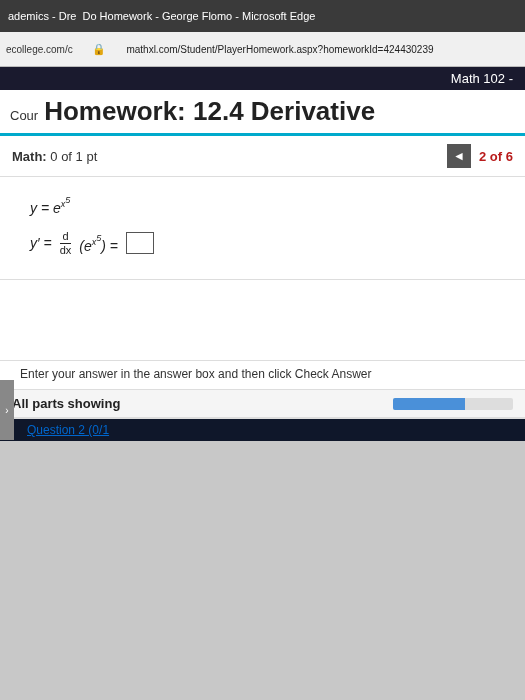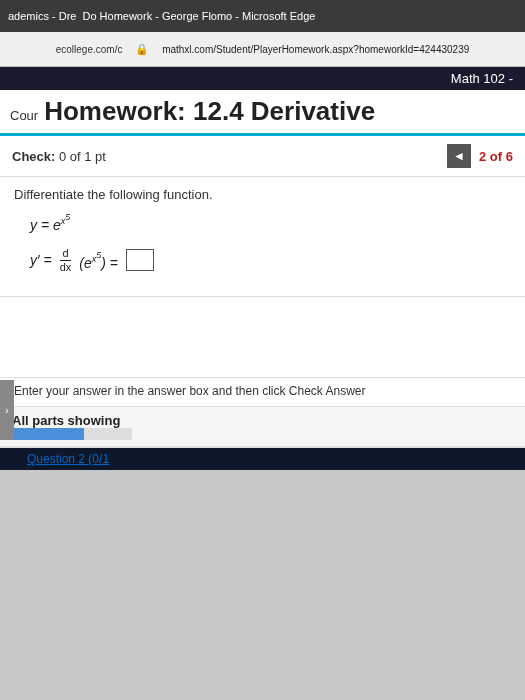--- a/index.html
+++ b/index.html
@@ -20,26 +20,25 @@
       display: flex;
       align-items: center;
       gap: 6px;
       height: 32px;
     }
     .browser-addressbar {
       background: #f0f0f0;
       border-bottom: 1px solid #bbb;
       display: flex;
       align-items: center;
-      gap: 13px;
+      gap: 20px;
       padding: 17px 6px;
       height: 28px;
       font-size: 10px;
       color: #333;
-      justify-content: center;
     }
     .lock-icon {
       color: #555;
       font-size: 11px;
     }
     .url-text {
       font-size: 10px;
       color: #222;
     }
 
@@ -194,37 +193,36 @@
     }
 
     
     .spacer {
       height: 80px;
       background: #fff;
     }
 
     
     .enter-instruction {
-      padding: 6px 14px 8px 14px;
+      padding: 6px 14px 8px 20px;
       font-size: 12px;
       color: #333;
       border-top: 1px solid #ddd;
       background: #fff;
     }
 
     
     .parts-bar {
       display: flex;
-      align-items: flex-start;
+      align-items: center;
       justify-content: space-between;
       padding: 6px 12px;
       background: #f5f5f5;
       border-top: 1px solid #ddd;
       border-bottom: 1px solid #ddd;
-      flex-direction: column;
     }
     .parts-label {
       font-size: 13px;
       font-weight: bold;
       color: #222;
     }
     .progress-bar-container {
       width: 120px;
       height: 12px;
       background: #ddd;
@@ -300,34 +298,33 @@
 <div class="course-header">
   <span class="course-label">Cour</span>
   <span class="homework-title">Homework: 12.4 Derivative</span>
 </div>
 
 <div class="main-content">
 
   <div class="score-bar">
     <div>
       <span class="score-text">
-        <strong>Check:</strong>
+        <strong>Math:</strong>
         <span>0 of 1 pt</span>
       </span>
     </div>
     <div class="nav-area">
       <button class="nav-arrow">
         <span>◄</span>
       </button>
       <span class="question-counter">2 of 6</span>
     </div>
   </div>
 
   <div class="question-section">
-    <div class="question-instruction">Differentiate the following function.</div>
 
     <div class="math-display">
       <div class="math-eq">
         <span>y = e<sup>x<sup>5</sup></sup></span>
       </div>
 
       <div class="derivative-eq">
         <span>y′ =</span>
         <span class="frac">
           <span class="frac-num">d</span>

